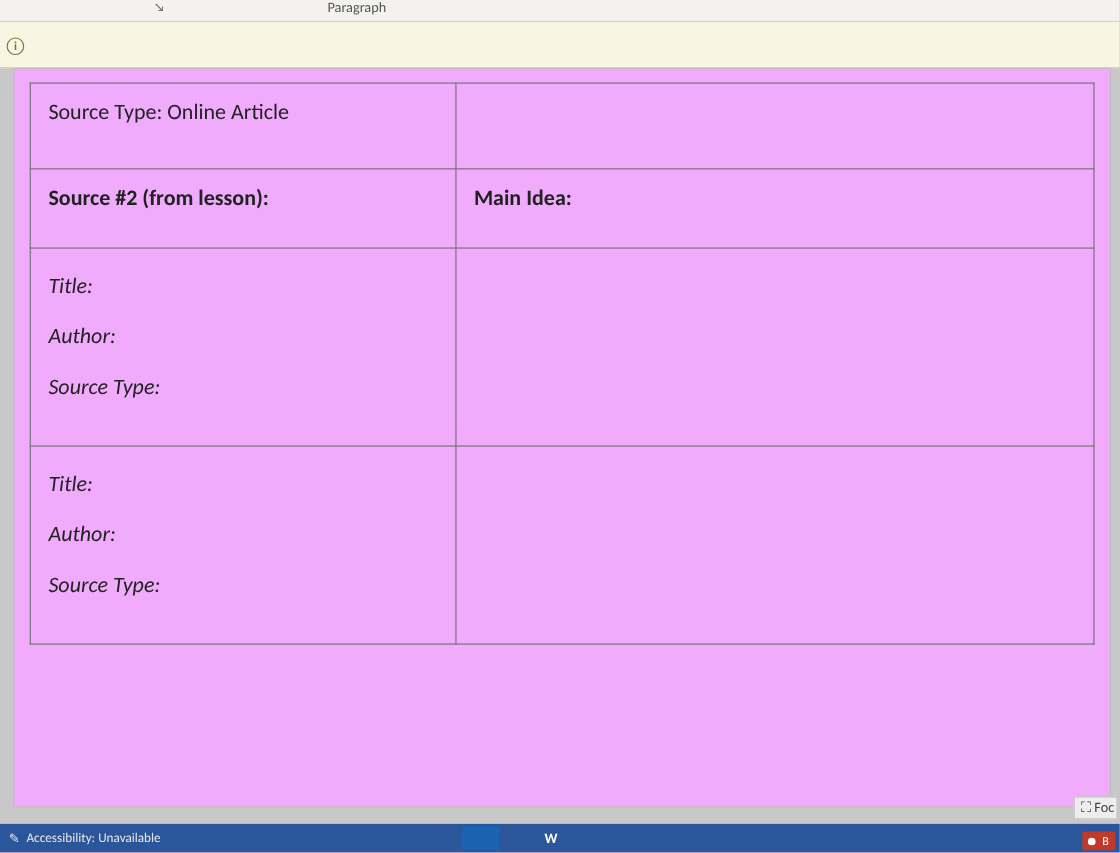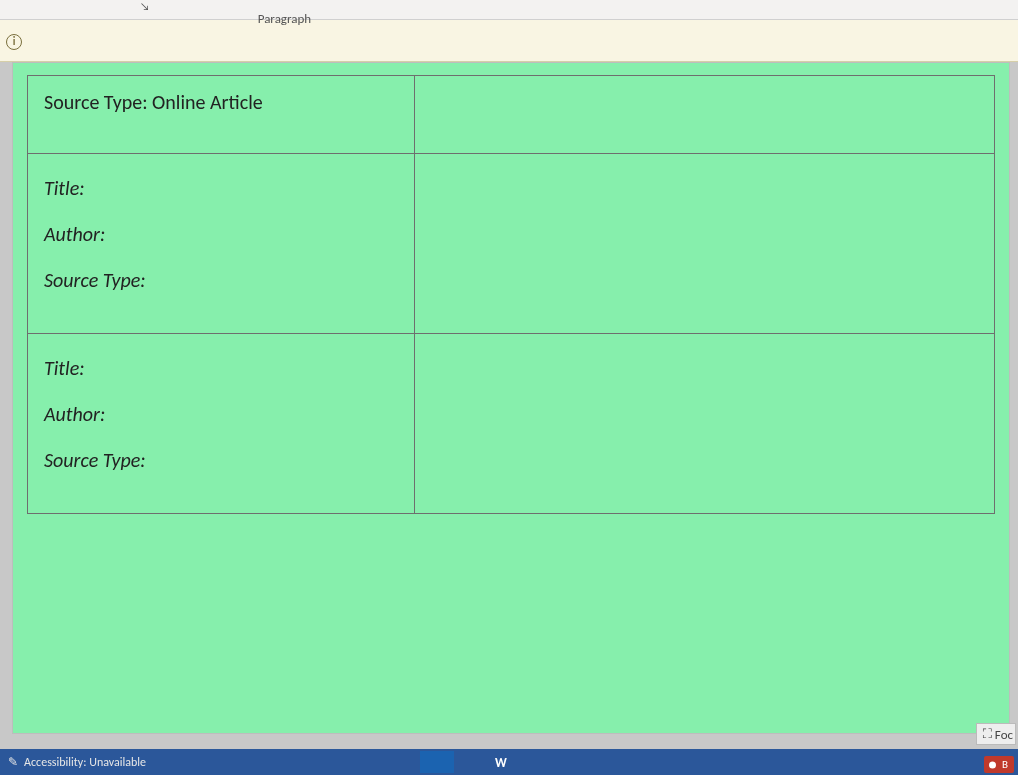--- a/index.html
+++ b/index.html
@@ -16,42 +16,42 @@
       height: 20px;
       display: flex;
       align-items: flex-start;
       padding-left: 140px;
       gap: 100px;
       color: #555;
       font-size: 13px;
       border-bottom: 1px solid #d0d0d0;
     }
     .ribbon-icon { font-size: 11px; }
-    .ribbon-group { padding: 11px 8px; }
+    .ribbon-group { padding: 0 8px; margin-left: 40px; }
     .info-bar {
       background: #f9f5e3;
       border-bottom: 1px solid #d6cfa8;
       padding: 6px 10px 6px 6px;
       display: flex;
       align-items: center;
       gap: 8px;
       color: #3a3a3a;
       font-size: 15px;
       min-height: 42px;
     }
     .info-icon {
       width: 16px; height: 16px; border-radius: 50%;
       border: 1.5px solid #7a6f3d; color: #7a6f3d;
       display: inline-flex; align-items: center; justify-content: center;
       font-size: 11px; font-weight: bold; flex-shrink: 0;
       margin-top: 2px;
     }
     .info-text { text-decoration: underline; text-decoration-color: #999; line-height: 1.5; }
     .doc-area {
-      background: #86efac;
+      background: #f0abfc;
       margin: 0 8px 0 12px;
       height: 672px;
       border: 1px solid #bdbdbd;
       padding: 12px 14px 0 14px;
       overflow: hidden;
     }
     table.worksheet {
       width: 100%;
       border-collapse: collapse;
       table-layout: fixed;
@@ -134,20 +134,24 @@
         <col class="col-left">
         <col class="col-right">
       </colgroup>
 
     <tbody>
         <tr class="row-head">
       <td>Source Type: Online Article</td>
       <td></td>
     </tr>
 
+    <tr class="row-subhead">
+      <td>Source #2 (from lesson):</td>
+      <td>Main Idea:</td>
+    </tr>
 
     <tr class="row-body">
       <td>
         <div class="field-line">Title:</div>
         <div class="field-line">Author:</div>
         <div class="field-line">Source Type:</div>
       </td>
       <td></td>
     </tr>
 

